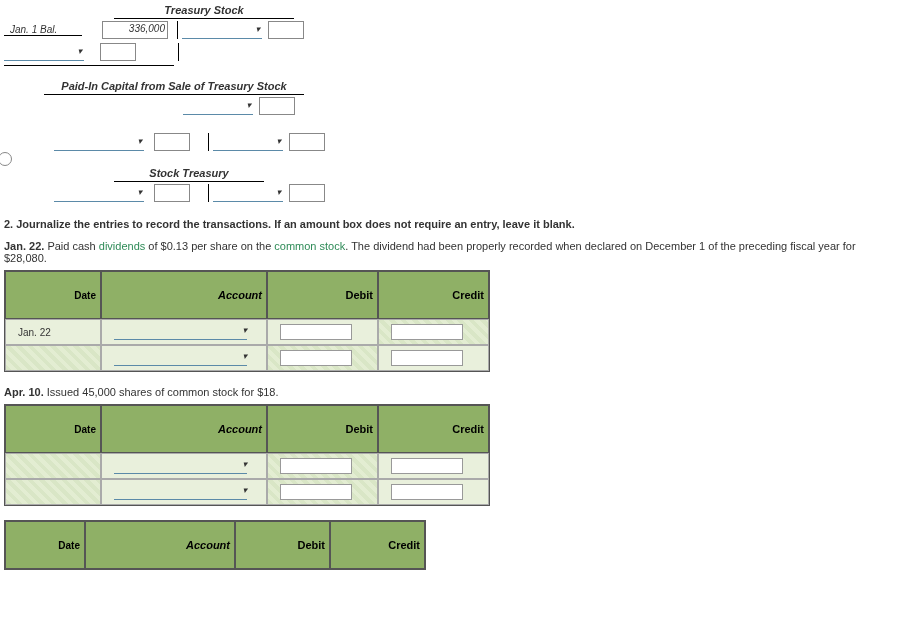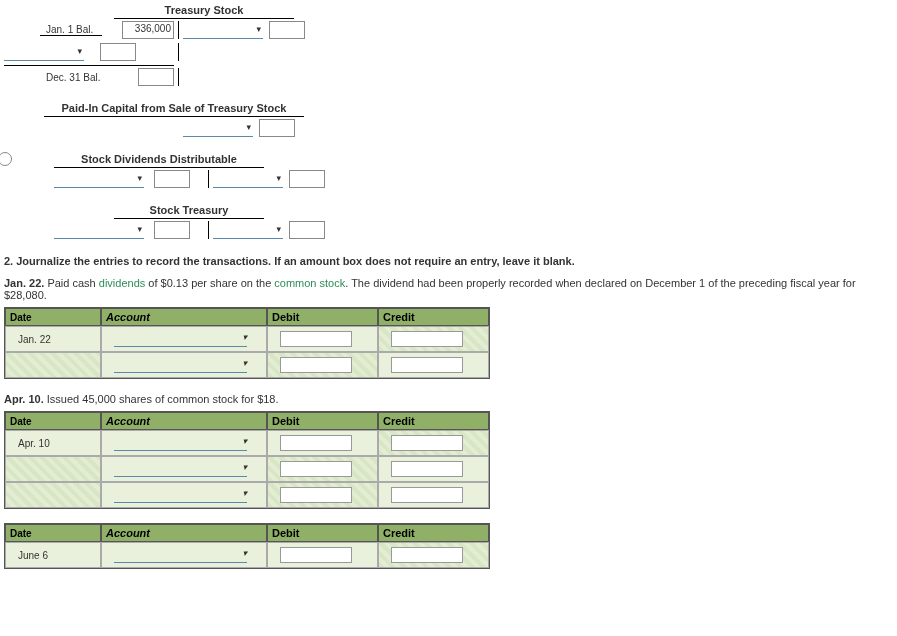--- a/index.html
+++ b/index.html
@@ -5,20 +5,21 @@
   body {
     font-family: Verdana, Arial, sans-serif;
     font-size: 11px;
     color: #333;
     margin: 0;
     padding: 4px;
     background: #fff;
   }
   .t-account {
     margin-bottom: 14px;
+    font-style: italic;
   }
   .t-title {
     font-weight: bold;
     font-size: 11px;
     border-bottom: 1px solid #000;
     padding-bottom: 2px;
     text-align: center;
   }
   .t-row {
     display: flex;
@@ -35,21 +36,20 @@
     display: flex;
     align-items: center;
     padding-left: 4px;
   }
   .t-label {
     font-size: 10px;
     padding: 0 6px;
     white-space: nowrap;
     border-bottom: 1px solid #000;
     display: inline-block;
-    margin-left: 36px;
   }
   .dd {
     display: inline-flex;
     align-items: center;
     border-bottom: 1px solid #5b8aa8;
     height: 16px;
     position: relative;
     background: #fff;
   }
   .dd::after {
@@ -87,22 +87,22 @@
     border-spacing: 0;
     background: #e1ecd1;
     margin-bottom: 14px;
   }
   .journal th {
     background: #8fb066;
     color: #000;
     font-weight: bold;
     font-size: 11px;
     border: 1px solid #555;
-    padding: 2px 4px;
-    text-align: left;
+    padding: 17px 4px;
+    text-align: right;
   }
   .journal td {
     border: 1px solid #aaa;
     padding: 2px 12px;
     background: #e9f0dc;
     height: 20px;
     vertical-align: middle;
   }
   .journal td.hatched {
     background: repeating-linear-gradient(45deg,#d9e6c6,#d9e6c6 4px,#e3edd2 4px,#e3edd2 8px);
@@ -167,42 +167,34 @@
     </div>
   </div>
   <div class="t-row">
     <div class="t-left" style="width:170px;">
       <span class="dd" style="width:80px;"></span>
       <span class="num-box" style="width:34px;margin-left:16px;"></span>
     </div>
     <div class="t-right"></div>
   </div>
   <div class="hr" style="width:170px;"></div>
-  <div class="t-row">
-    <div class="t-left" style="width:170px;">
-      <span class="t-label" style="width:70px;border-bottom:none;">Dec. 31 Bal.</span>
-      <span class="num-box" style="width:34px;margin-left:16px;"></span>
-    </div>
-    <div class="t-right"></div>
-  </div>
 </div>
 
 <div class="t-account" style="width:300px;margin-left:40px;">
   <div class="t-title" style="width:260px;">Paid-In Capital from Sale of Treasury Stock</div>
   <div class="t-row">
     <div class="t-left" style="width:130px;"></div>
     <div class="t-right">
       <span class="dd" style="width:70px;"></span>
       <span class="num-box" style="width:34px;margin-left:6px;"></span>
     </div>
   </div>
 </div>
 
 <div class="t-account" style="width:300px;margin-left:50px;">
-  <div class="t-title" style="width:210px;">Stock Dividends Distributable</div>
   <div class="t-row">
     <div class="t-left" style="width:150px;">
       <span class="dd" style="width:90px;"></span>
       <span class="num-box" style="width:34px;margin-left:10px;"></span>
     </div>
     <div class="t-right">
       <span class="dd" style="width:70px;"></span>
       <span class="num-box" style="width:34px;margin-left:6px;"></span>
     </div>
   </div>
@@ -272,32 +264,20 @@
 
 <table class="journal">
   <tbody>
         <tr>
     <th class="date-cell">Date</th>
     <th class="acct-cell">Account</th>
     <th class="amt-cell">Debit</th>
     <th class="amt-cell">Credit</th>
   </tr>
   <tr>
-    <td class="date-cell">Apr. 10</td>
-    <td class="acct-cell">
-            <span class="dd-journal"></span>
-          </td>
-    <td class="amt-cell">
-            <span class="amt-box"></span>
-          </td>
-    <td class="amt-cell hatched">
-            <span class="amt-box"></span>
-          </td>
-  </tr>
-  <tr>
     <td class="date-cell hatched"></td>
     <td class="acct-cell">
             <span class="dd-journal"></span>
           </td>
     <td class="amt-cell hatched">
             <span class="amt-box"></span>
           </td>
     <td class="amt-cell">
             <span class="amt-box"></span>
           </td>
@@ -319,29 +299,17 @@
 
 
 <table class="journal">
   <tbody>
         <tr>
     <th class="date-cell">Date</th>
     <th class="acct-cell">Account</th>
     <th class="amt-cell">Debit</th>
     <th class="amt-cell">Credit</th>
   </tr>
-  <tr>
-    <td class="date-cell">June 6</td>
-    <td class="acct-cell">
-            <span class="dd-journal"></span>
-          </td>
-    <td class="amt-cell">
-            <span class="amt-box"></span>
-          </td>
-    <td class="amt-cell hatched">
-            <span class="amt-box"></span>
-          </td>
-  </tr>
 
 </tbody>
     </table>
 
 </div>
 
 </body></html>

